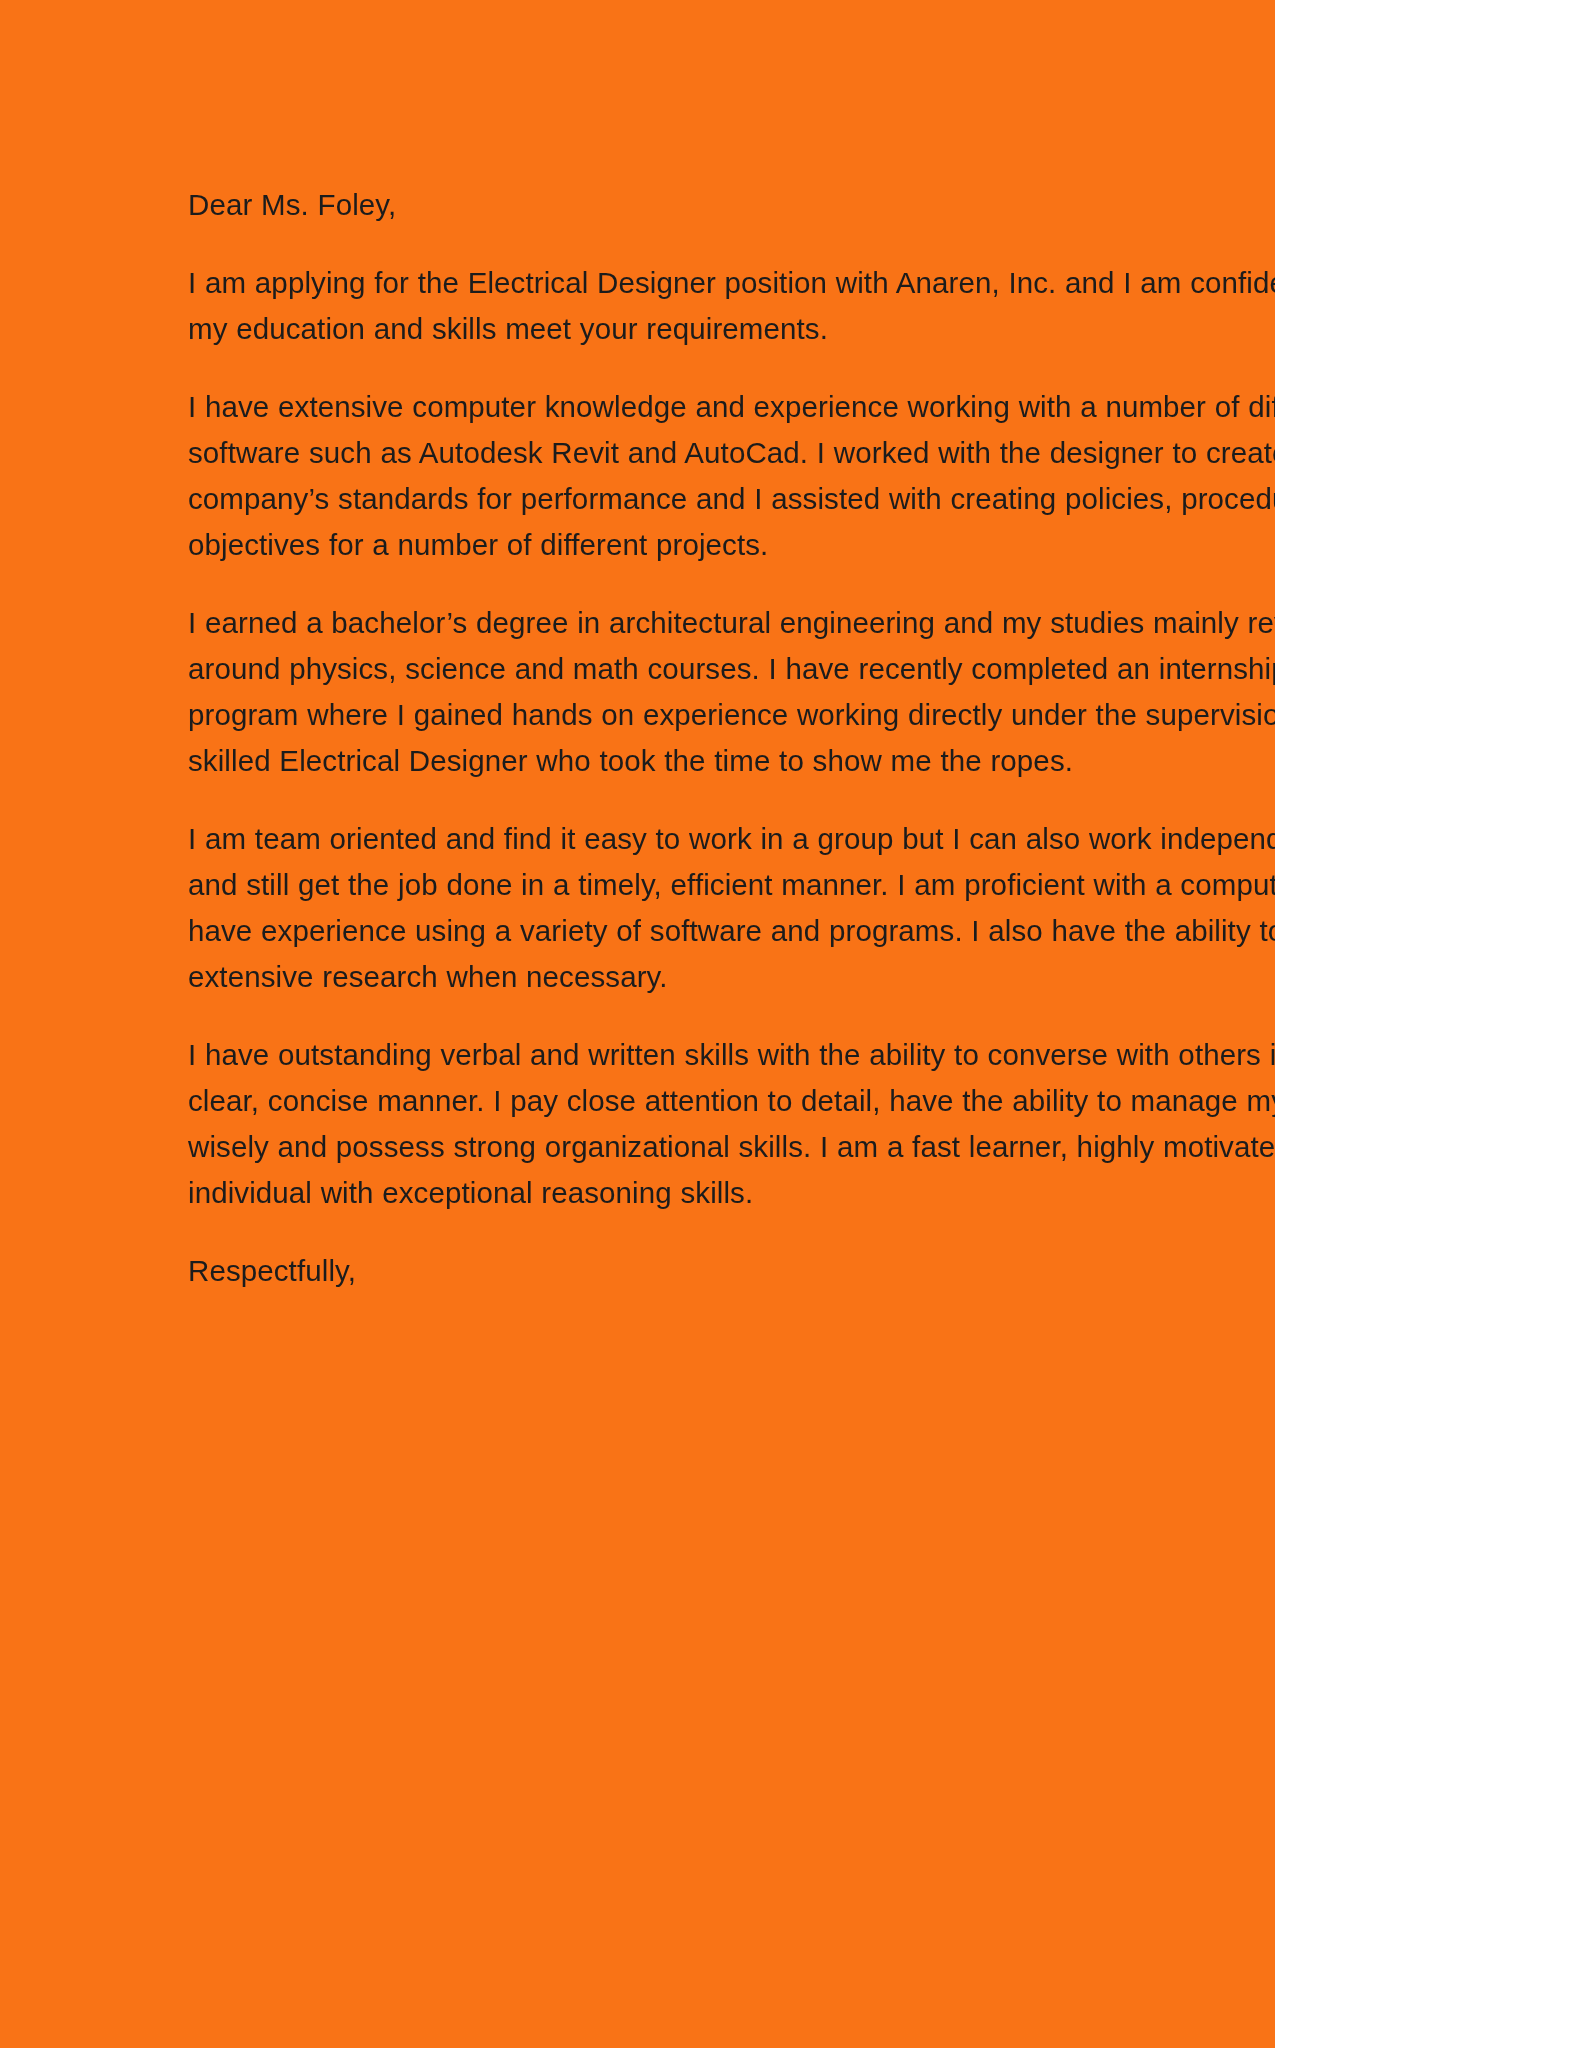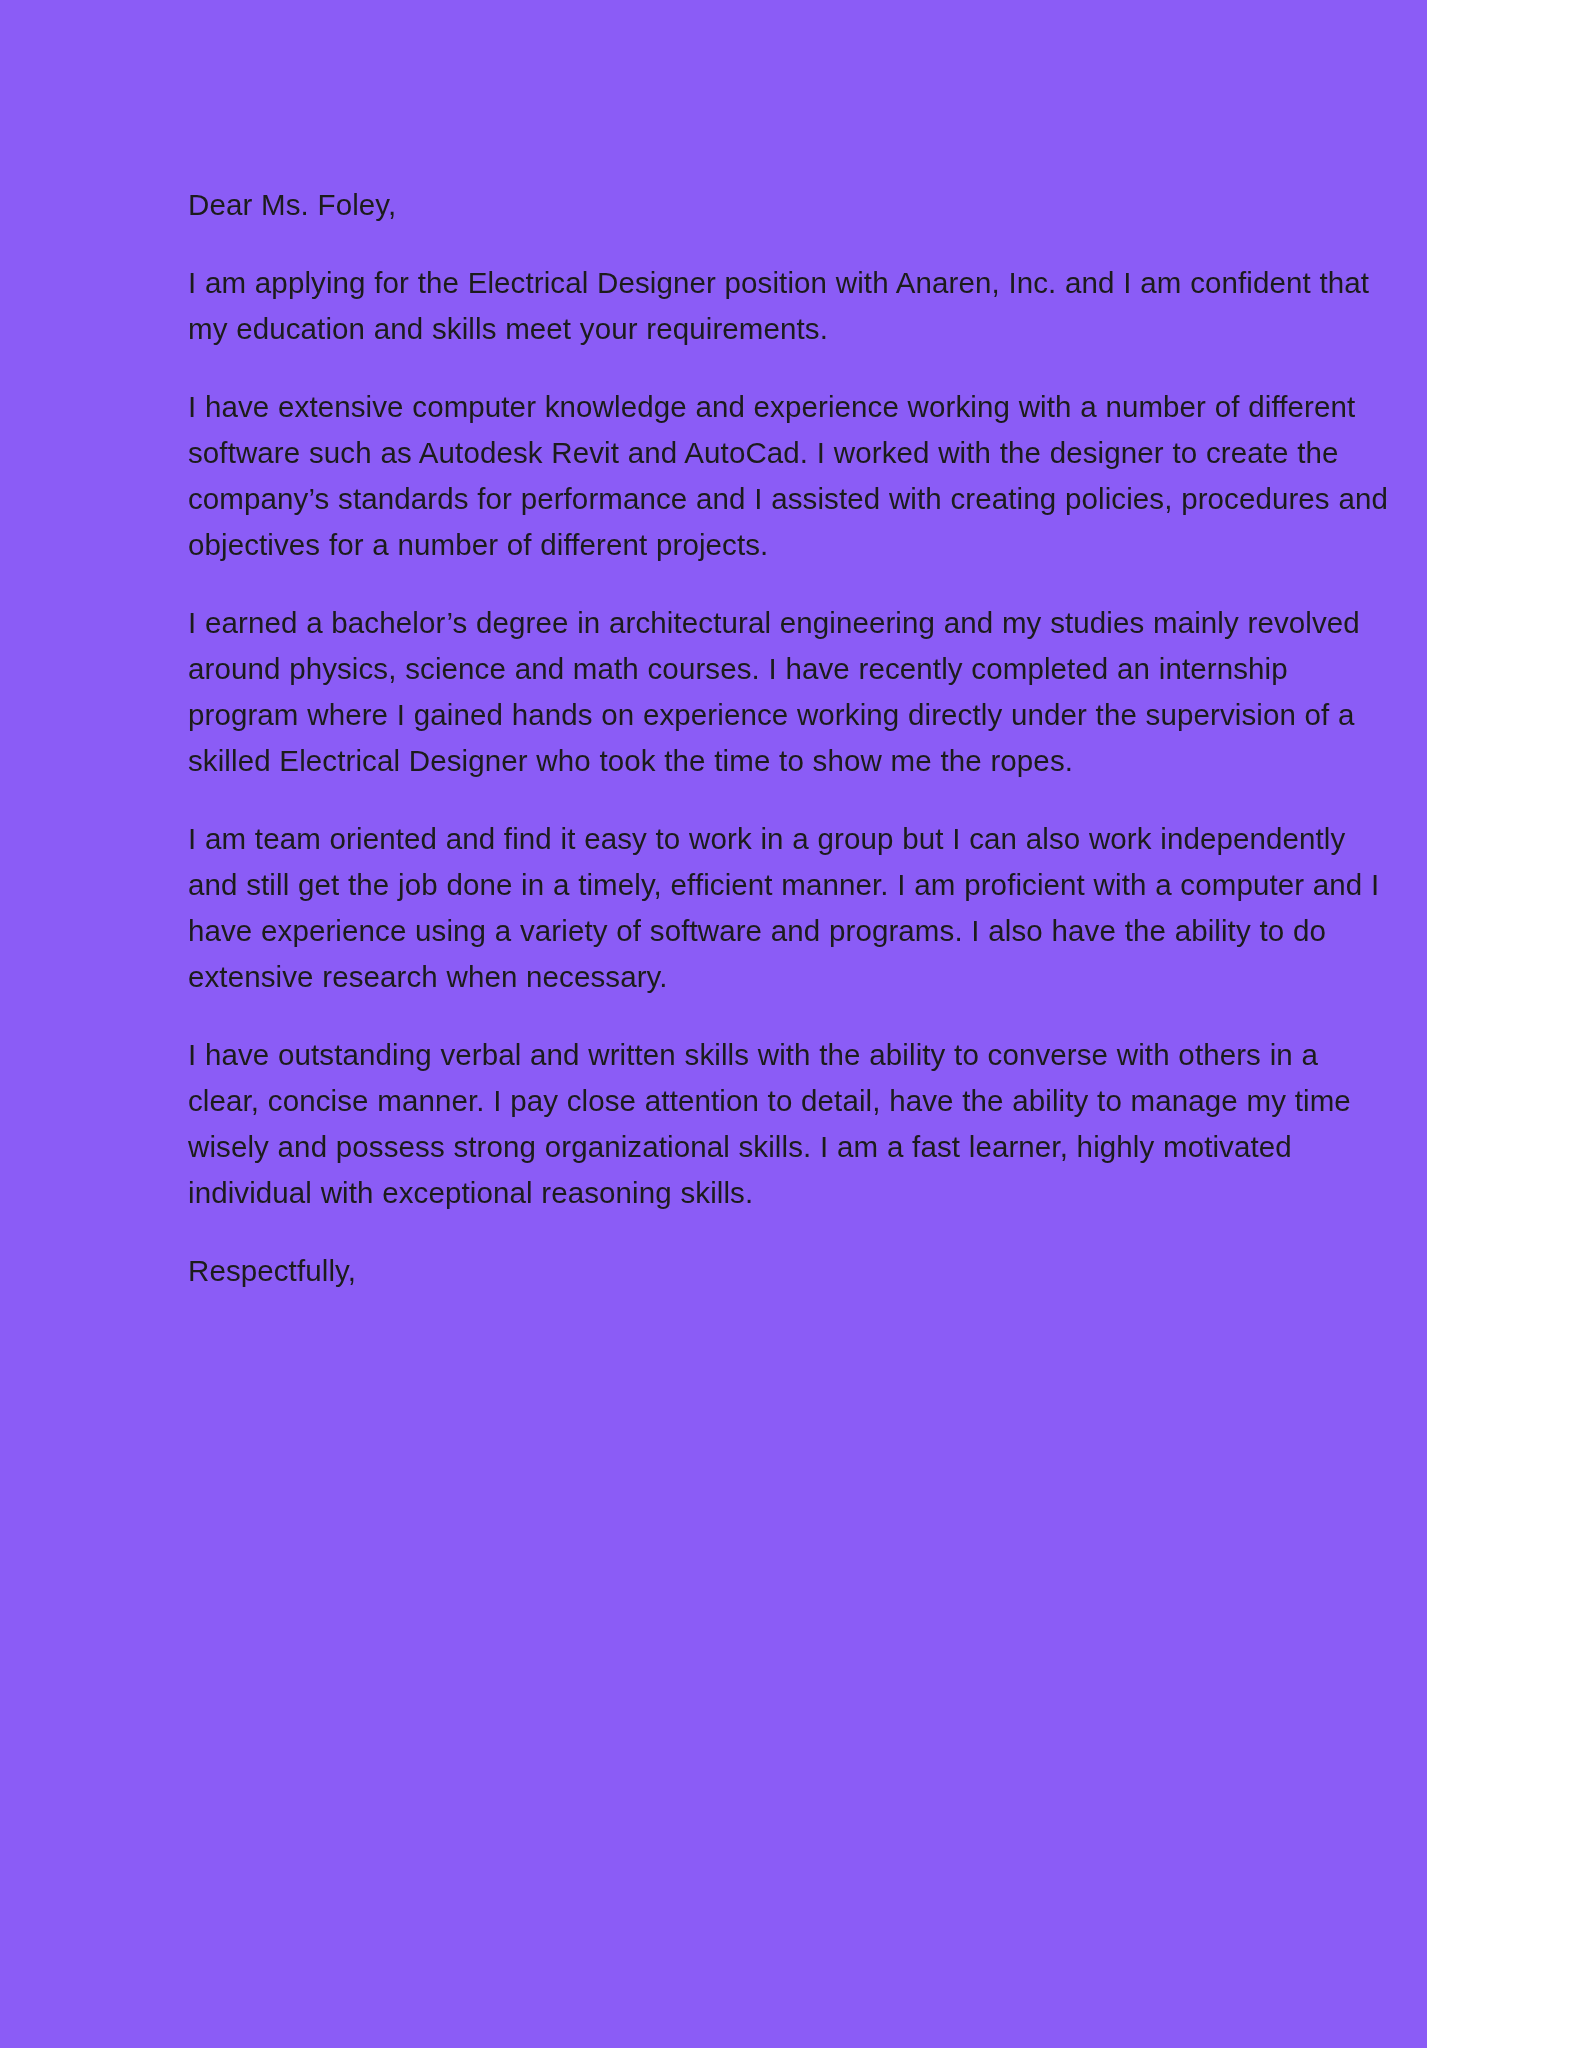--- a/index.html
+++ b/index.html
@@ -3,23 +3,23 @@
 <meta charset="utf-8">
 <title>Cover Letter</title>
 <style>
   html, body {
     margin: 0;
     padding: 0;
     background: #ffffff;
   }
   .page {
     position: relative;
-    width: 1427px;
+    width: 1275px;
     height: 2048px;
-    background: #8b5cf6;
+    background: #f97316;
     box-sizing: border-box;
     overflow: hidden;
   }
   .letter-body {
     position: absolute;
     left: 188px;
     top: 182px;
     width: 1208px;
   }
   .salutation,

